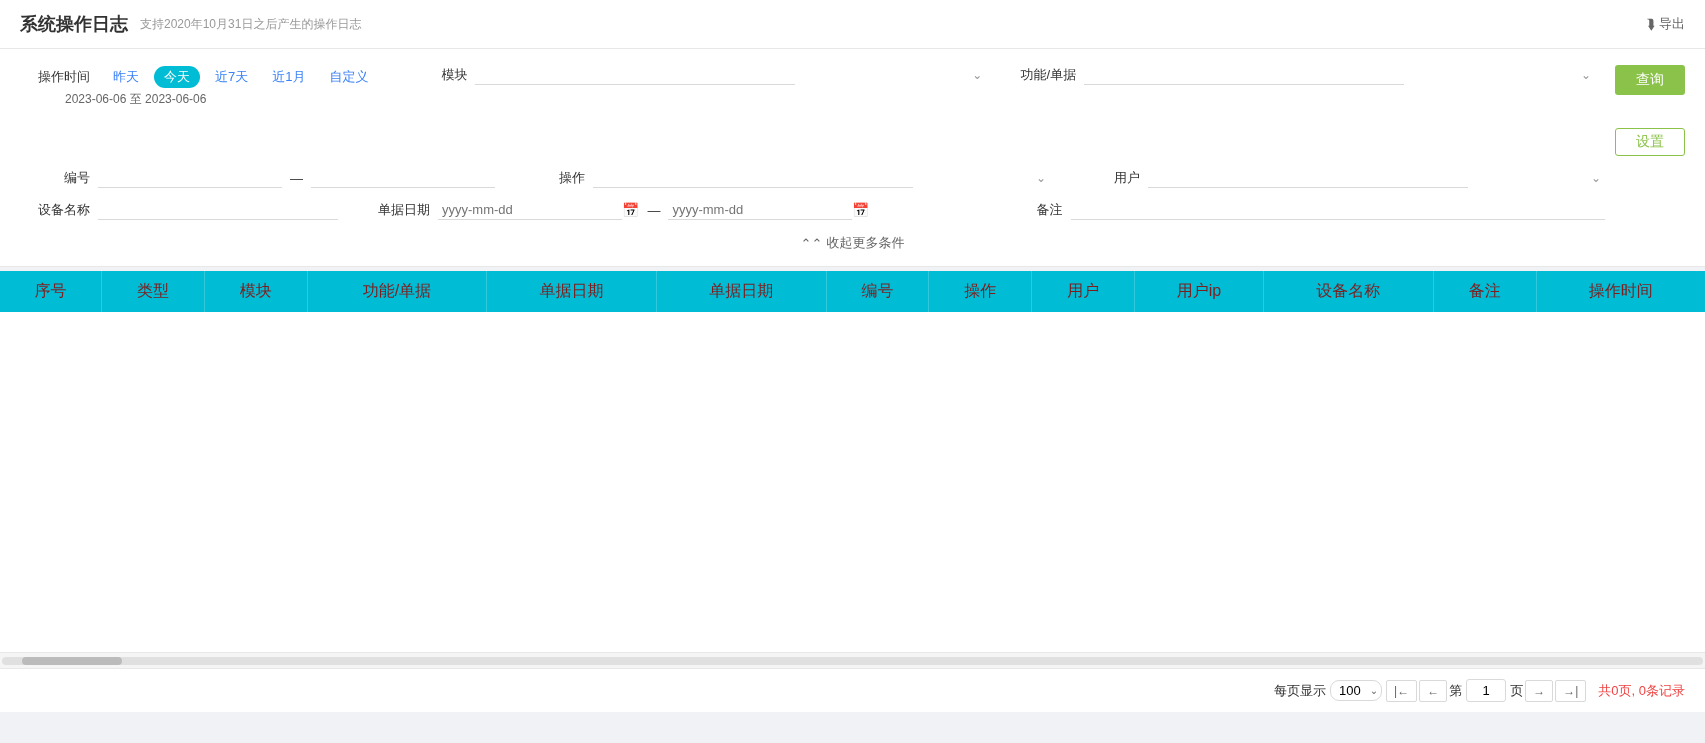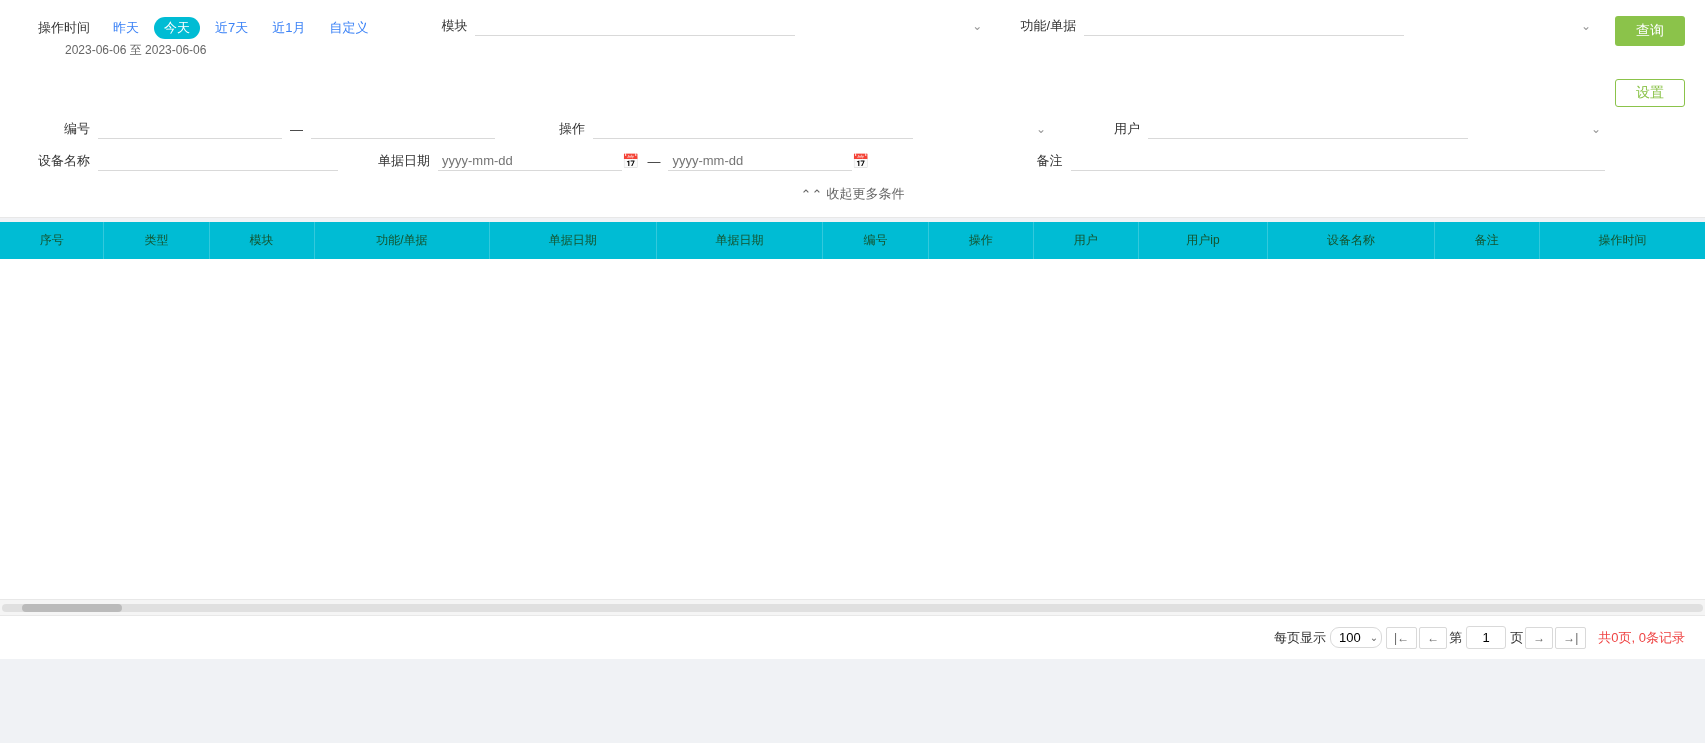--- a/index.html
+++ b/index.html
@@ -42,21 +42,21 @@
     .btn-settings { background: #fff; color: #8bc34a; border: 1px solid #8bc34a; border-radius: 3px; padding: 4px 20px; font-size: 14px; cursor: pointer; white-space: nowrap; margin-top: 29px; }
 
     
     .collapse-row { display: flex; justify-content: center; padding: 6px 0 2px; }
     .collapse-btn { border: none; background: none; color: #666; font-size: 13px; cursor: pointer; display: flex; align-items: center; gap: 4px; }
 
     
     .table-container { background: #fff; margin-top: 4px; }
     .data-table { width: 100%; border-collapse: collapse; }
     .data-table thead tr { background: #00bcd4; }
-    .data-table thead th { color: #14532d; font-size: 12px; font-weight: normal; padding: 10px 8px; text-align: center; border-right: 1px solid rgba(255,255,255,0.2); white-space: nowrap; }
+    .data-table thead th { color: #7f1d1d; font-size: 16px; font-weight: normal; padding: 10px 8px; text-align: center; border-right: 1px solid rgba(255,255,255,0.2); white-space: nowrap; }
     .data-table thead th:last-child { border-right: none; }
     .empty-area { height: 340px; background: #fff; }
 
     
     .scrollbar-area { height: 16px; background: #f5f5f5; border-top: 1px solid #e8e8e8; display: flex; align-items: center; padding: 0 2px; }
     .scrollbar-track { flex: 1; height: 8px; background: #e0e0e0; border-radius: 4px; position: relative; }
     .scrollbar-thumb { position: absolute; left: 20px; width: 100px; height: 8px; background: #bbb; border-radius: 4px; }
 
     
     .pagination-bar { background: #fff; padding: 10px 20px; display: flex; align-items: center; justify-content: flex-end; gap: 4px; border-top: 1px solid #e8e8e8; font-size: 13px; color: #333; }
@@ -69,20 +69,30 @@
     .page-nav-btn:disabled { color: #ccc; cursor: not-allowed; }
     .page-info { display: flex; align-items: center; gap: 4px; }
     .page-input { border: 1px solid #d9d9d9; border-radius: 3px; width: 40px; text-align: center; padding: 3px; font-size: 13px; }
     .total-info { margin-left: 8px; color: #ef4444; }
   </style>
 </head>
 <body>
 
 <div class="page-container">
 
+  <div class="page-header">
+    <div class="header-left">
+      <span class="page-title">系统操作日志</span>
+      <span class="page-subtitle">支持2020年10月31日之后产生的操作日志</span>
+    </div>
+    <button class="export-btn">
+      <span class="export-icon">⮯</span>
+      <span>导出</span>
+    </button>
+  </div>
 
   <div class="filter-area">
 
     <div style="display:flex; align-items:flex-start; margin-bottom:12px;">
 
       <div style="display:flex; flex-direction:column; min-width:340px; padding-right:20px;">
         <div style="display:flex; align-items:center; gap:6px;">
           <span class="filter-label">操作时间</span>
           <button class="time-btn">昨天</button>
           <button class="time-btn active">今天</button>

